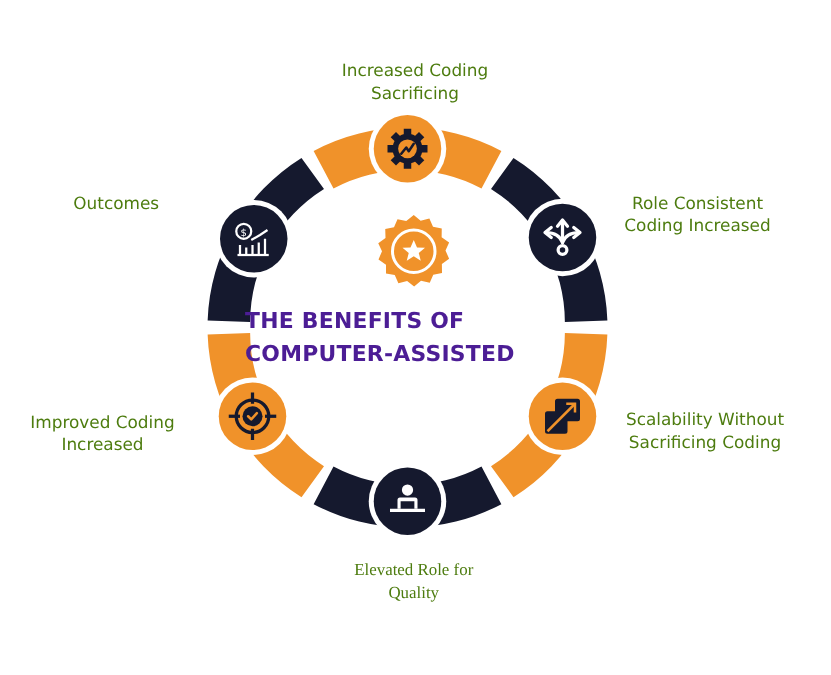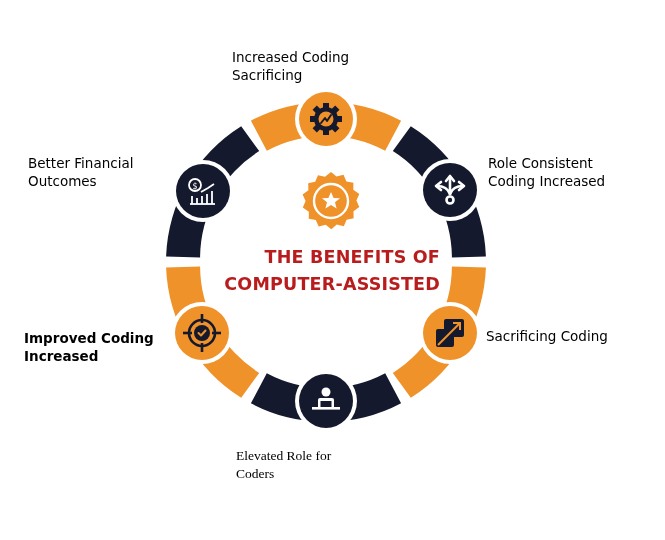--- a/index.html
+++ b/index.html
@@ -1,26 +1,26 @@
 <!DOCTYPE html>
 <html><head>
 <meta charset="utf-8">
 <style>
   html, body { margin: 0; padding: 0; background: #ffffff; }
   body { width: 665px; height: 540px; position: relative; overflow: hidden; font-family: "Liberation Sans", sans-serif; }
   #diagram { position: absolute; left: 0; top: 0; width: 665px; height: 540px; }
   .label {
-    position: absolute; color: #000000;
+    position: absolute; text-align: center; color: #4d7c0f;
     font-family: "DejaVu Sans", sans-serif; font-size: 13.5px; line-height: 18px;
     white-space: nowrap;
   }
   .label span { display: block; }
   .title {
-    position: absolute; left: 180px; top: 244px; width: 260px; text-align: right;
-    font-family: "DejaVu Sans", sans-serif; font-weight: bold; color: #b91c1c;
+    position: absolute; left: 196px; top: 244px; width: 260px; text-align: left;
+    font-family: "DejaVu Sans", sans-serif; font-weight: bold; color: #4c1d95;
     font-size: 17.5px; line-height: 27px; letter-spacing: 0.2px;
   }
   .title span { display: block; }
 </style>
 </head>
 <body>
 
 <svg id="diagram" viewBox="0 0 665 540" xmlns="http://www.w3.org/2000/svg">
 
   <path fill="#F0922A" d="M 401.1 120.7 A 160 160 0 0 0 250.9 120.7 L 266.8 150.8 A 126 126 0 0 1 385.2 150.8 Z"></path>
@@ -135,29 +135,29 @@
   <span>Increased Coding</span>
   <span>Sacrificing</span>
 </div>
 
 <div class="label" style="left:488px; top:154px; width:140px;">
   <span>Role Consistent</span>
   <span>Coding Increased</span>
 </div>
 
 <div class="label" style="left:486px; top:327px; width:156px;">
+  <span>Scalability Without</span>
   <span>Sacrificing Coding</span>
 </div>
 
 <div class="label" style="left:236px; top:447px; width:190px;font-family:Liberation Serif, serif;">
   <span>Elevated Role for</span>
-  <span>Coders</span>
+  <span>Quality</span>
 </div>
 
-<div class="label" style="left:24px; top:329px; width:140px;font-weight:bold;">
+<div class="label" style="left:12px; top:329px; width:140px;">
   <span>Improved Coding</span>
   <span>Increased</span>
 </div>
 
 <div class="label" style="left:28px; top:154px; width:130px;">
-  <span>Better Financial</span>
   <span>Outcomes</span>
 </div>
 
 </body></html>

